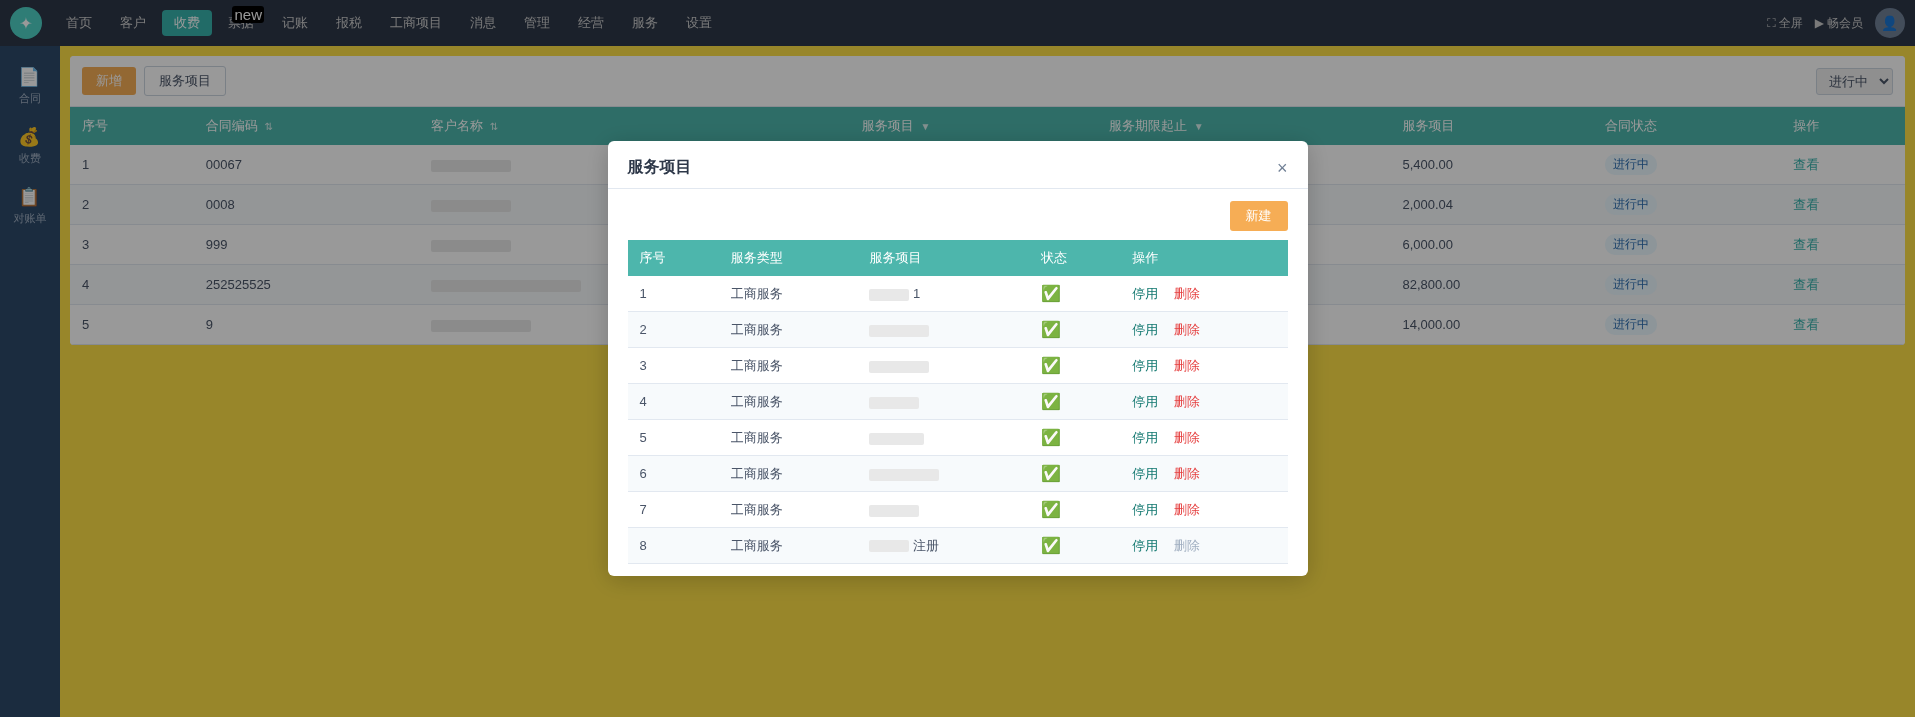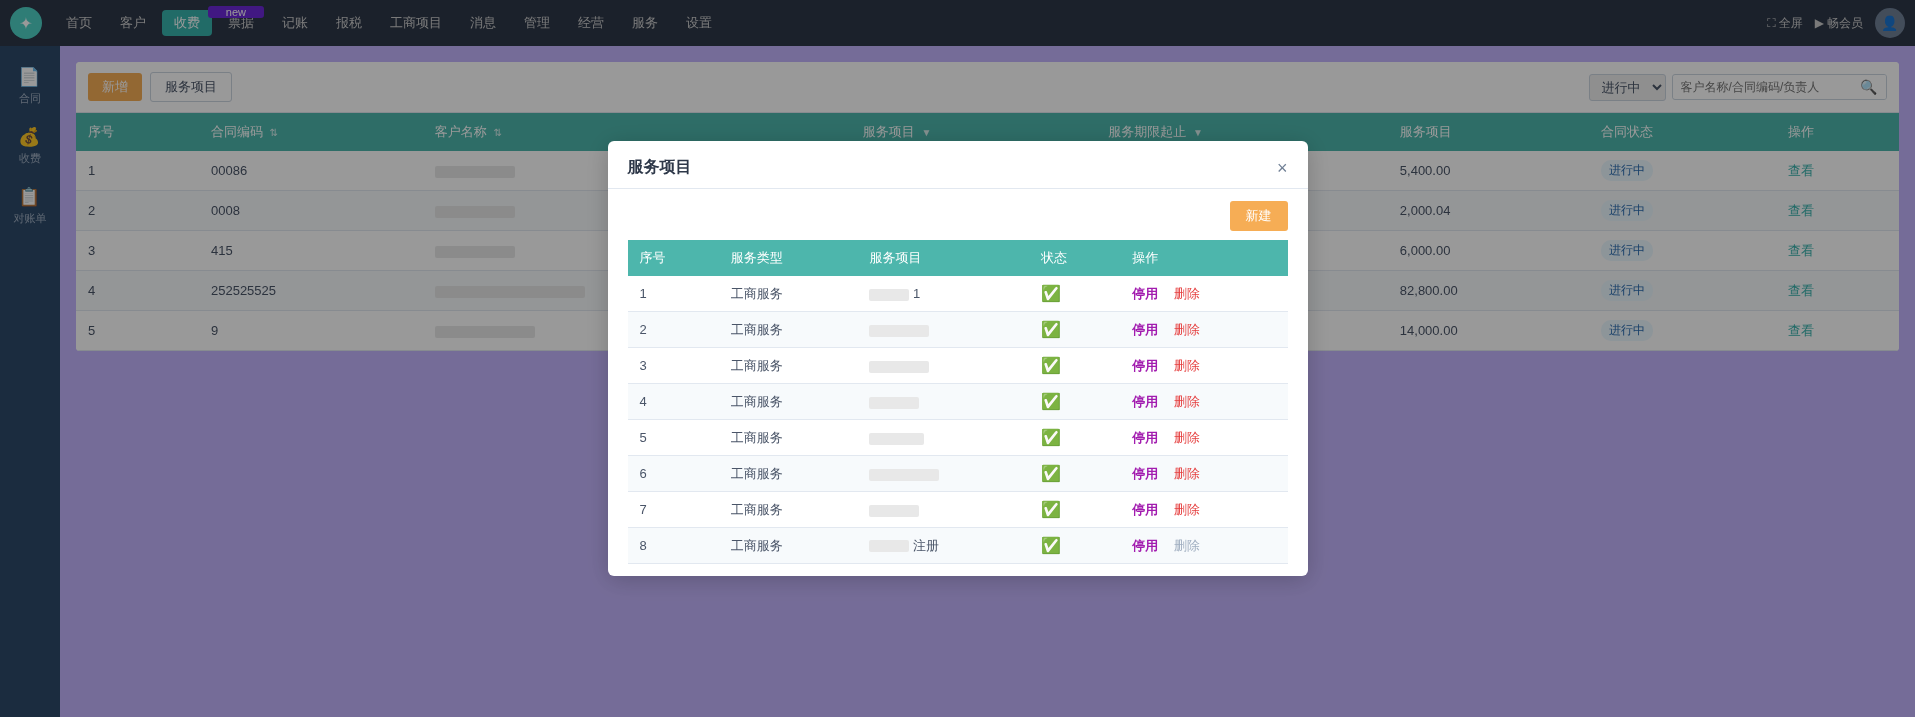--- a/index.html
+++ b/index.html
@@ -16,22 +16,22 @@
       margin-right: 8px; font-size: 16px; color: #fff; flex-shrink: 0;
     }
     .nav-item {
       padding: 4px 12px; cursor: pointer; color: #ccc; border-radius: 4px;
       white-space: nowrap;
     }
     .nav-item.active { background: #38b2ac; color: #fff; }
     .nav-item-new { position: relative; }
     .nav-item-new .badge-new {
       position: absolute; top: -4px; right: 2px;
-      background: #6d28d9; color: #fff; font-size: 11px;
-      border-radius: 3px; padding: 0 18px;
+      background: #000000; color: #fff; font-size: 15px;
+      border-radius: 3px; padding: 0 2px;
     }
     .top-nav-right {
       margin-left: auto; display: flex; align-items: center; gap: 12px;
     }
     .top-nav-right .fullscreen-btn, .top-nav-right .member-btn {
       color: #ccc; cursor: pointer; font-size: 12px;
       display: flex; align-items: center; gap: 3px;
     }
     .user-avatar {
       width: 30px; height: 30px; border-radius: 50%;
@@ -47,21 +47,21 @@
       width: 60px; background: #2d4a6a; display: flex; flex-direction: column;
       align-items: center; padding-top: 10px; gap: 0; flex-shrink: 0;
     }
     .sidebar-item {
       width: 100%; display: flex; flex-direction: column; align-items: center;
       padding: 10px 0; cursor: pointer; color: #a0aec0; font-size: 11px; gap: 3px;
     }
     .sidebar-item .si-icon { font-size: 18px; }
 
     
-    .main-content { flex: 1; background: #c4b5fd; overflow: auto; padding: 16px; }
+    .main-content { flex: 1; background: #fde047; overflow: auto; padding: 10px; }
 
     
     .table-container { background: #fff; border-radius: 4px; overflow: hidden; }
     .table-toolbar {
       display: flex; align-items: center; padding: 10px 12px; gap: 8px;
       background: #fff; border-bottom: 1px solid #e2e8f0;
     }
     .btn-new-orange {
       background: #f6ad55; color: #fff; border: none; padding: 5px 14px;
       border-radius: 3px; cursor: pointer; font-size: 13px;
@@ -143,21 +143,21 @@
     .modal-table { width: 100%; border-collapse: collapse; }
     .modal-table thead tr { background: #4db6ac; color: #fff; }
     .modal-table thead th {
       padding: 9px 12px; text-align: left; font-weight: 500; font-size: 13px;
     }
     .modal-table tbody tr { border-bottom: 1px solid #e2e8f0; }
     .modal-table tbody tr:nth-child(even) { background: #f7fafc; }
     .modal-table tbody tr:nth-child(odd) { background: #fff; }
     .modal-table tbody td { padding: 8px 12px; font-size: 13px; color: #4a5568; }
     .check-icon { color: #38b2ac; font-size: 16px; }
-    .action-stop { color: #a21caf; cursor: pointer; margin-right: 12px; font-weight: bold; }
+    .action-stop { color: #0f766e; cursor: pointer; margin-right: 12px; }
     .action-delete { color: #e53e3e; cursor: pointer; }
     .action-delete-grey { color: #a0aec0; cursor: pointer; }
   </style>
 </head>
 <body>
 
 <nav class="top-nav">
   <div class="logo">✦</div>
 
   <div class="nav-item">首页</div>
@@ -212,64 +212,60 @@
       <div class="table-toolbar">
         <button class="btn-new-orange">新增</button>
         <button class="btn-service">服务项目</button>
         <div class="toolbar-right">
           <select class="status-select">
             <option>进行中</option>
             <option>全部</option>
             <option>已完成</option>
             <option>已终止</option>
           </select>
-          <div class="search-box">
-            <input type="text" placeholder="客户名称/合同编码/负责人" style="">
-            <button class="search-icon-btn">🔍</button>
-          </div>
         </div>
       </div>
 
       <table class="data-table">
         <thead>
           <tr>
             <th>序号</th>
             <th>合同编码 <span class="sort-arrows">⇅</span></th>
             <th>客户名称 <span class="sort-arrows">⇅</span></th>
             <th>服务项目 <span class="sort-arrows">▼</span></th>
             <th>服务期限起止 <span class="sort-arrows">▼</span></th>
             <th>服务项目</th>
             <th>合同状态</th>
             <th>操作</th>
           </tr>
         </thead>
         <tbody>
           <tr>
             <td>1</td>
-            <td>00086</td>
+            <td>00067</td>
             <td><span class="blurred"></span></td>
             <td>小规模记账</td>
             <td>202305-202404</td>
             <td>5,400.00</td>
             <td><span class="status-badge">进行中</span></td>
             <td><a class="action-link">查看</a></td>
           </tr>
           <tr>
             <td>2</td>
             <td>0008</td>
             <td><span class="blurred"></span></td>
             <td>小规模记账</td>
             <td>202305-202404</td>
             <td>2,000.04</td>
             <td><span class="status-badge">进行中</span></td>
             <td><a class="action-link">查看</a></td>
           </tr>
           <tr>
             <td>3</td>
-            <td>415</td>
+            <td>999</td>
             <td><span class="blurred"></span></td>
             <td>小规模记账</td>
             <td>202305-202404</td>
             <td>6,000.00</td>
             <td><span class="status-badge">进行中</span></td>
             <td><a class="action-link">查看</a></td>
           </tr>
           <tr>
             <td>4</td>
             <td>252525525</td>

